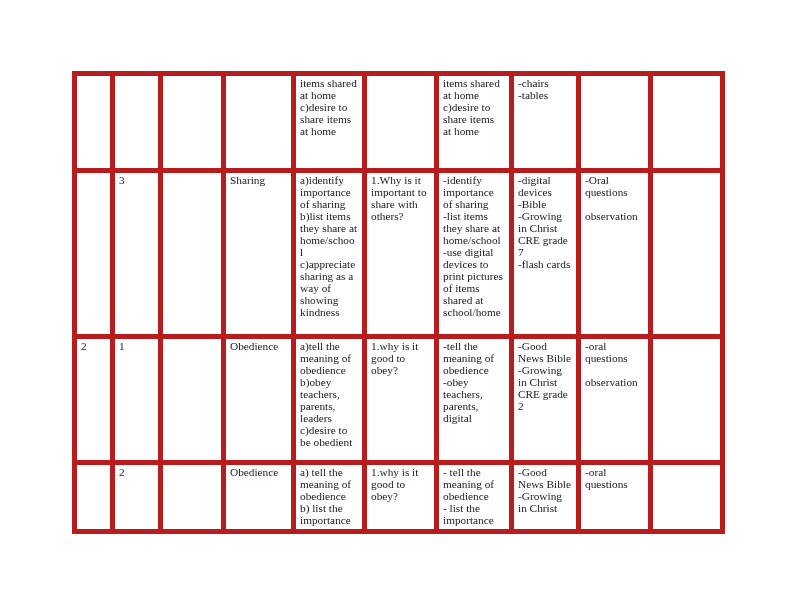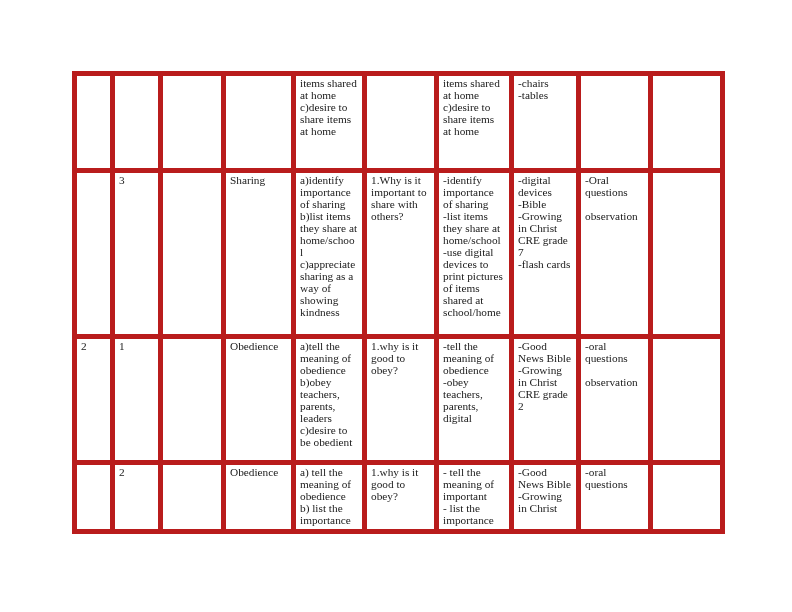--- a/index.html
+++ b/index.html
@@ -152,21 +152,21 @@
       <td>a) tell the
 meaning of
 obedience
 b) list the
 importance</td>
       <td>1.why is it
 good to
 obey?</td>
       <td>- tell the
 meaning of
-important
+obedience
 - list the
 importance</td>
       <td>-Good
 News Bible
 -Growing
 in Christ</td>
       <td class="c-assess-indented">-oral
 questions</td>
       <td></td>
     </tr>

